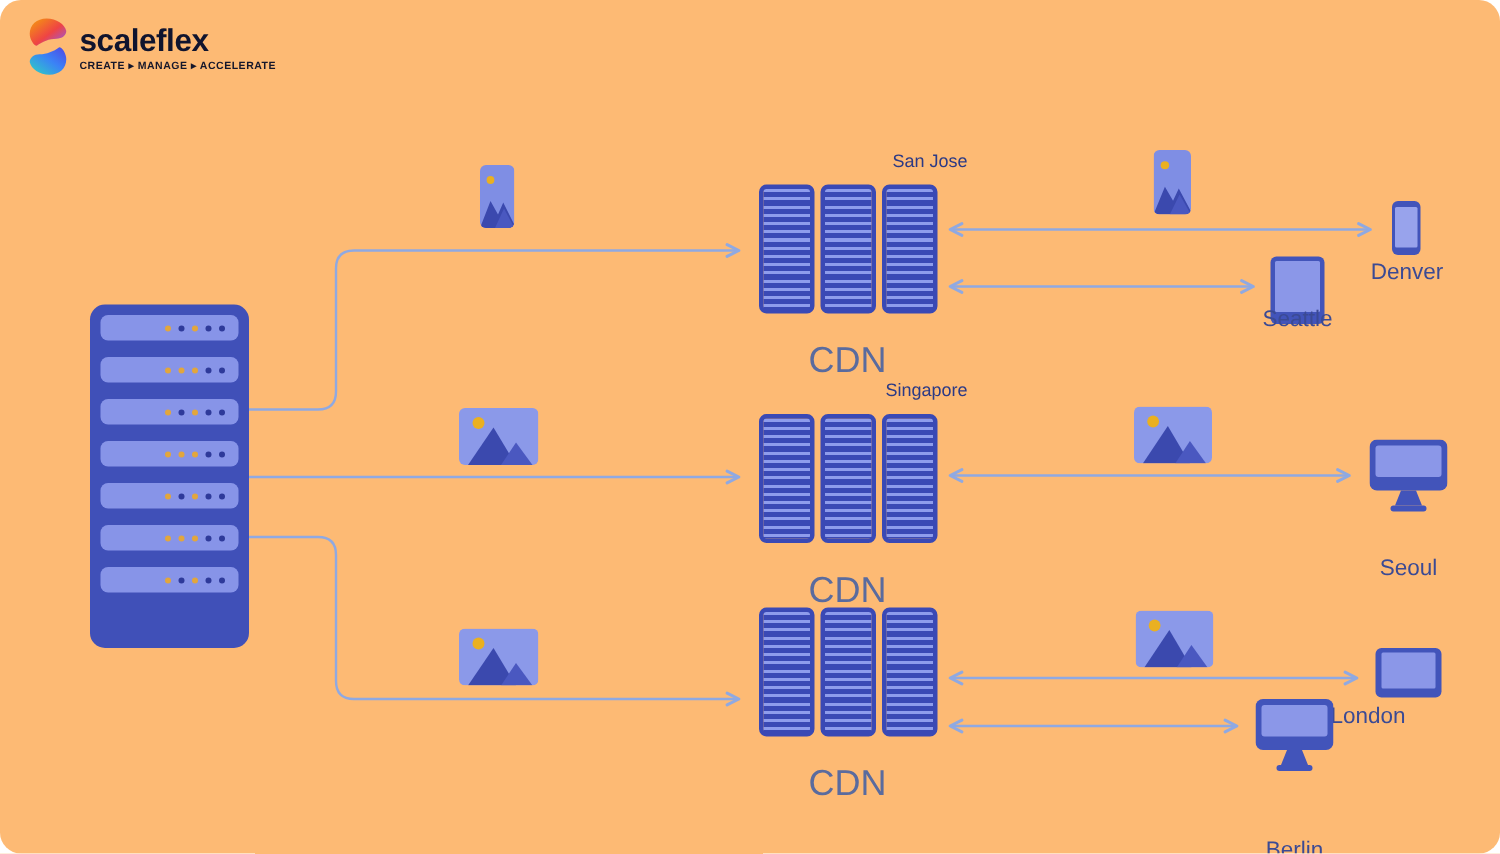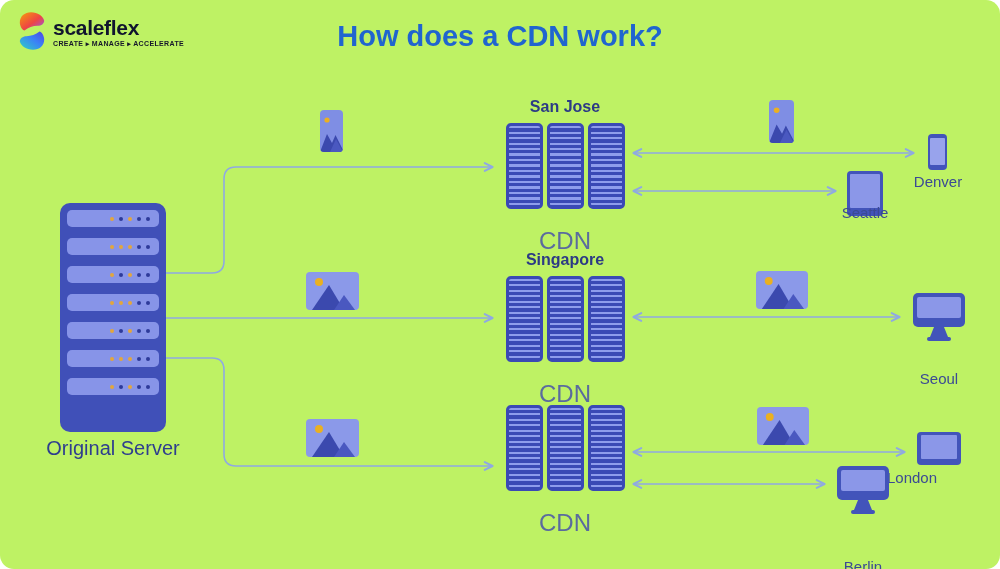--- a/index.html
+++ b/index.html
@@ -1,16 +1,16 @@
 <!DOCTYPE html>
 <html><head>
 <meta charset="utf-8">
 <style>
   html,body{margin:0;padding:0;background:#ffffff;font-family:"Liberation Sans",sans-serif;}
-  .stage{position:relative;width:1000px;height:569px;background:#bef264;border-radius:14px;overflow:hidden;}
+  .stage{position:relative;width:1000px;height:569px;background:#fdba74;border-radius:14px;overflow:hidden;}
 
   
   .logo{position:absolute;left:17px;top:11px;display:flex;align-items:flex-start;gap:6px;}
   .logo-text{display:flex;flex-direction:column;margin-top:7px;}
   .logo-name{font-size:21px;font-weight:700;color:#10142e;letter-spacing:-.3px;line-height:20px;}
   .logo-tagline{font-size:7px;font-weight:700;color:#15172b;letter-spacing:.35px;margin-top:2px;}
   .page-title{position:absolute;left:0;right:0;top:20px;text-align:center;margin:0;
               font-size:29px;font-weight:700;color:#2065cf;}
 
   
@@ -22,21 +22,21 @@
   .server-slot{height:17px;border-radius:5px;background:#8794e8;margin-bottom:11px;
                display:flex;align-items:center;justify-content:flex-end;gap:5px;padding-right:9px;}
   .dot{width:4px;height:4px;border-radius:50%;background:#2e3a9a;}
   .server-slot .dot:nth-child(1),.server-slot .dot:nth-child(3){background:#e2a63d;}
   .server-slot:nth-child(even) .dot:nth-child(2){background:#e2a63d;}
   .origin-label{position:absolute;left:33px;top:437px;width:160px;text-align:center;
                 font-size:20px;color:#2e3e8e;}
 
   
   .cdn-node{position:absolute;left:485px;width:160px;text-align:center;}
-  .cdn-city{font-size:16px;font-weight:700;color:#2c3a85;line-height:22px;}
+  .cdn-city{font-size:12px;font-weight:400;color:#2c3a85;line-height:22px;text-align:right;}
   .rack{display:flex;gap:4px;width:119px;margin:5px auto 0 auto;}
   .rack-col{width:37px;height:86px;border-radius:5px;border:3px solid #3a49b5;box-sizing:border-box;
             background:repeating-linear-gradient(180deg,#8e9cec 0px,#8e9cec 2px,#3a49b5 2px,#3a49b5 5.5px);}
   .cdn-caption{font-size:24px;color:#5a6b9e;margin-top:18px;}
 
   
   .client-label{position:absolute;width:80px;text-align:center;font-size:15px;color:#3b4a94;}
   .phone{position:absolute;width:19px;height:36px;background:#4254ba;border-radius:4px;}
   .phone .screen{position:absolute;left:2px;right:2px;top:4px;bottom:5px;background:#98a3ec;border-radius:1px;}
   .tablet-p{position:absolute;width:36px;height:45px;background:#4254ba;border-radius:4px;}
@@ -71,21 +71,20 @@
         </defs>
         <path d="M15 1 C22 1 28 5 29 10 C29 13 26 15.5 22 15.5 C17 15.5 12 17.5 8 20.5 C6 20.5 3 16 3 12 C3 5.5 8 1 15 1 Z" fill="url(#lgTop)"></path>
         <path d="M17 41 C10 41 4 37 3 32 C3 29 6 26.5 10 26.5 C15 26.5 20 24.5 24 21.5 C26 21.5 29 26 29 30 C29 36.5 24 41 17 41 Z" fill="url(#lgBot)"></path>
       </svg>
     </span>
     <span class="logo-text">
       <span class="logo-name">scaleflex</span>
       <span class="logo-tagline">CREATE ▸ MANAGE ▸ ACCELERATE</span>
     </span>
   </div>
-  <h1 class="page-title">How does a CDN work?</h1>
 
   <svg class="wires" width="1000" height="569">
     <defs>
       <marker id="ar" viewBox="0 0 10 10" refX="8" refY="5" markerWidth="7" markerHeight="7" orient="auto-start-reverse">
         <path d="M1.5 1.5 L8.5 5 L1.5 8.5" fill="none" stroke="#8fa9e2" stroke-width="1.8" stroke-linecap="round" stroke-linejoin="round"></path>
       </marker>
     </defs>
     <g fill="none" stroke="#8fa9e2" stroke-width="1.6">
       <path d="M166 273 H212 Q224 273 224 261 V179 Q224 167 236 167 H492" marker-end="url(#ar)"></path>
       <path d="M166 318 H492" marker-end="url(#ar)"></path>
@@ -142,21 +141,20 @@
         <span class="dot"></span>
       </div>
     <div class="server-slot">
         <span class="dot"></span>
         <span class="dot"></span>
         <span class="dot"></span>
         <span class="dot"></span>
         <span class="dot"></span>
       </div>
   </div>
-  <div class="origin-label">Original Server</div>
 
   <div class="cdn-node" style="top:96px;">
     <div class="cdn-city">San Jose</div>
     <div class="rack">
       <div class="rack-col"></div>
         <div class="rack-col"></div>
         <div class="rack-col"></div>
     </div>
     <div class="cdn-caption">CDN</div>
   </div>

